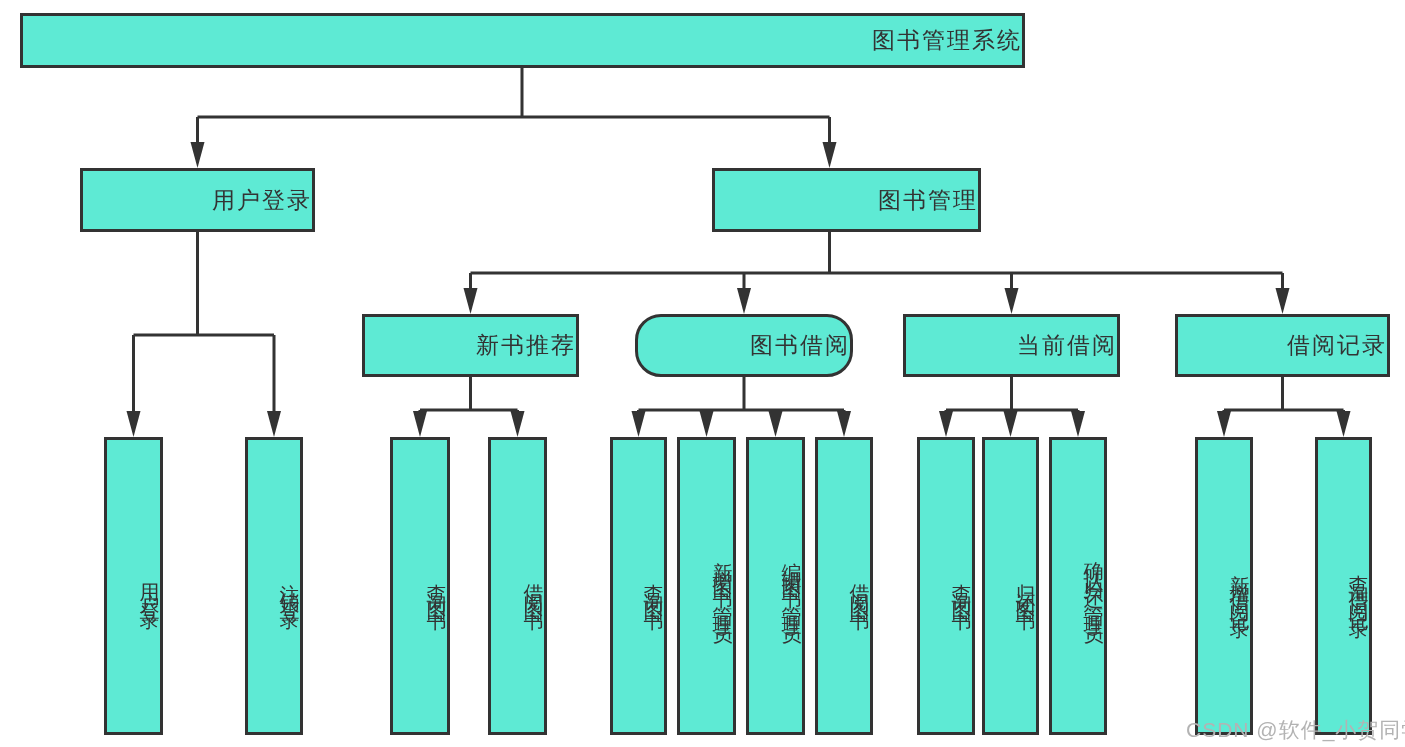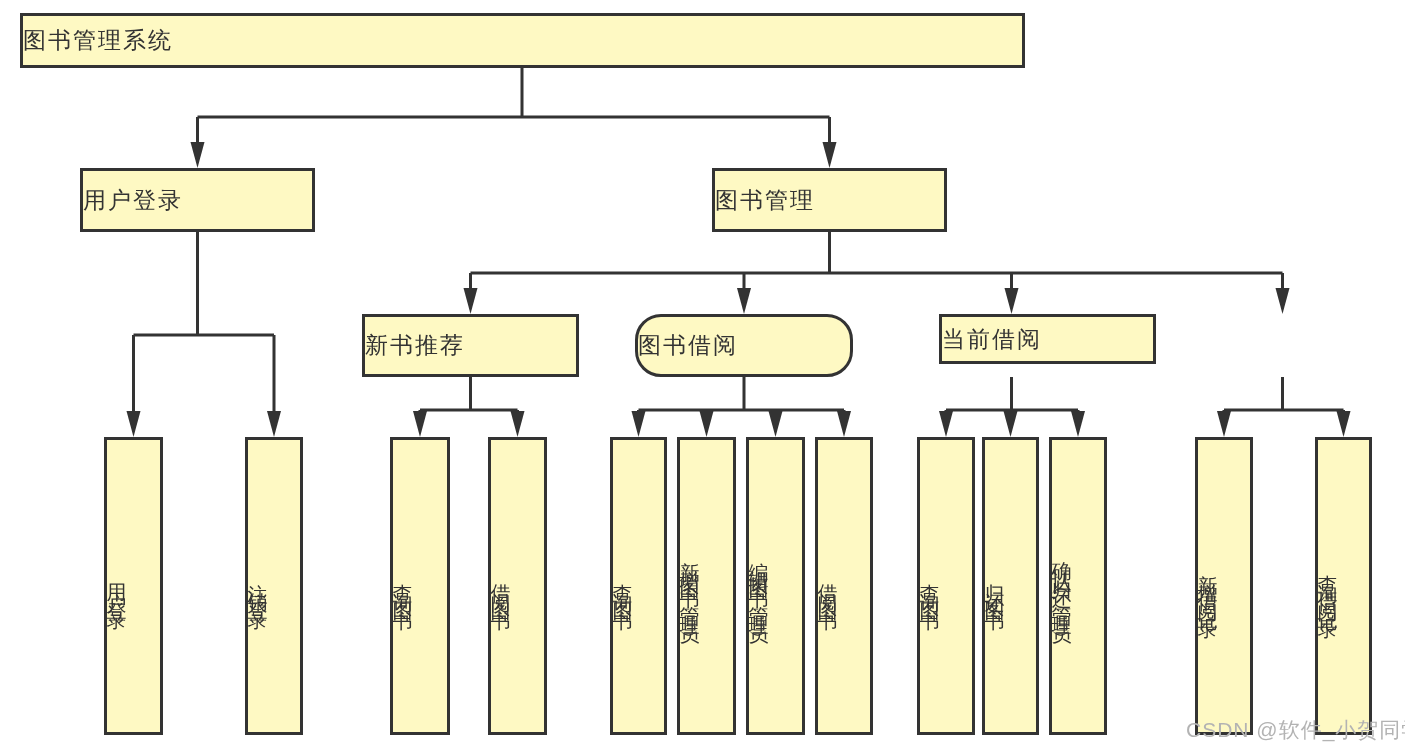--- a/index.html
+++ b/index.html
@@ -15,24 +15,24 @@
     position: absolute;
     left: 0; top: 0;
     width: 1405px; height: 747px;
   }
   #connectors path { stroke: #333333; stroke-width: 3; fill: none; }
   #connectors polygon { fill: #333333; stroke: none; }
   .box {
     position: absolute;
     box-sizing: border-box;
     border: 3px solid #333333;
-    background: #fef9c3;
+    background: #5eead4;
     display: flex;
     align-items: center;
-    justify-content: flex-start;
+    justify-content: flex-end;
     color: #333333;
   }
   .hbox { font-size: 23px; letter-spacing: 2px; }
   .leaf { font-size: 20px; }
   .leaf .vtext {
     writing-mode: vertical-rl;
     letter-spacing: 9px;
     line-height: 1;
     white-space: nowrap;
   }
@@ -88,32 +88,35 @@
     <polygon points="1336.5,411 1350.5,411 1343.5,437"></polygon>
   </svg>
 
   <div class="box hbox" style="left:20px; top:13px; width:1005px; height:55px;">
     <span>图书管理系统</span>
   </div>
 
   <div class="box hbox" style="left:80px; top:168px; width:235px; height:64px;">
     <span>用户登录</span>
   </div>
-  <div class="box hbox" style="left:712px; top:168px; width:235px; height:64px;">
+  <div class="box hbox" style="left:712px; top:168px; width:269px; height:64px;">
     <span>图书管理</span>
   </div>
 
   <div class="box hbox" style="left:362px; top:314px; width:217px; height:63px;font-family:Liberation Mono, monospace;">
     <span>新书推荐</span>
   </div>
   <div class="box hbox" style="left:635px; top:314px; width:218px; height:63px;border-radius:26px;">
     <span>图书借阅</span>
   </div>
-  <div class="box hbox" style="left:903px; top:314px; width:217px; height:50px;margin-left:36px;">
+  <div class="box hbox" style="left:903px; top:314px; width:217px; height:63px;">
     <span>当前借阅</span>
+  </div>
+  <div class="box hbox" style="left:1175px; top:314px; width:215px; height:63px;">
+    <span>借阅记录</span>
   </div>
 
   <div class="box leaf" style="left:104px; top:437px; width:59px; height:298px;">
     <span class="vtext">用户登录</span>
   </div>
   <div class="box leaf" style="left:245px; top:437px; width:58px; height:298px;">
     <span class="vtext">注销登录</span>
   </div>
 
   <div class="box leaf" style="left:390px; top:437px; width:60px; height:298px;">

